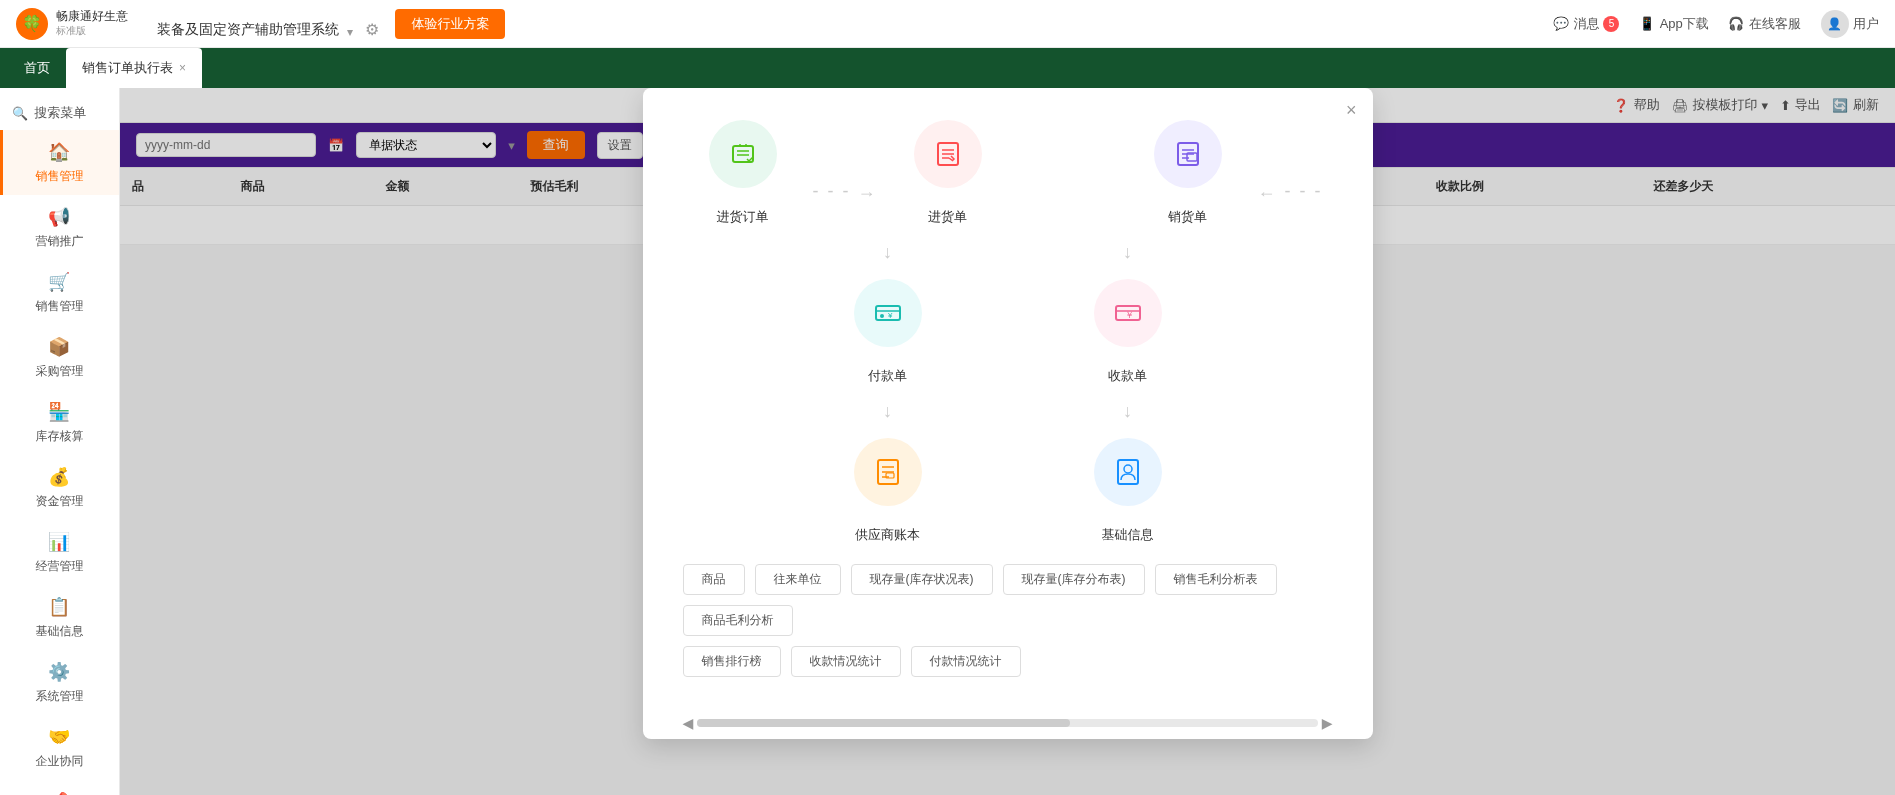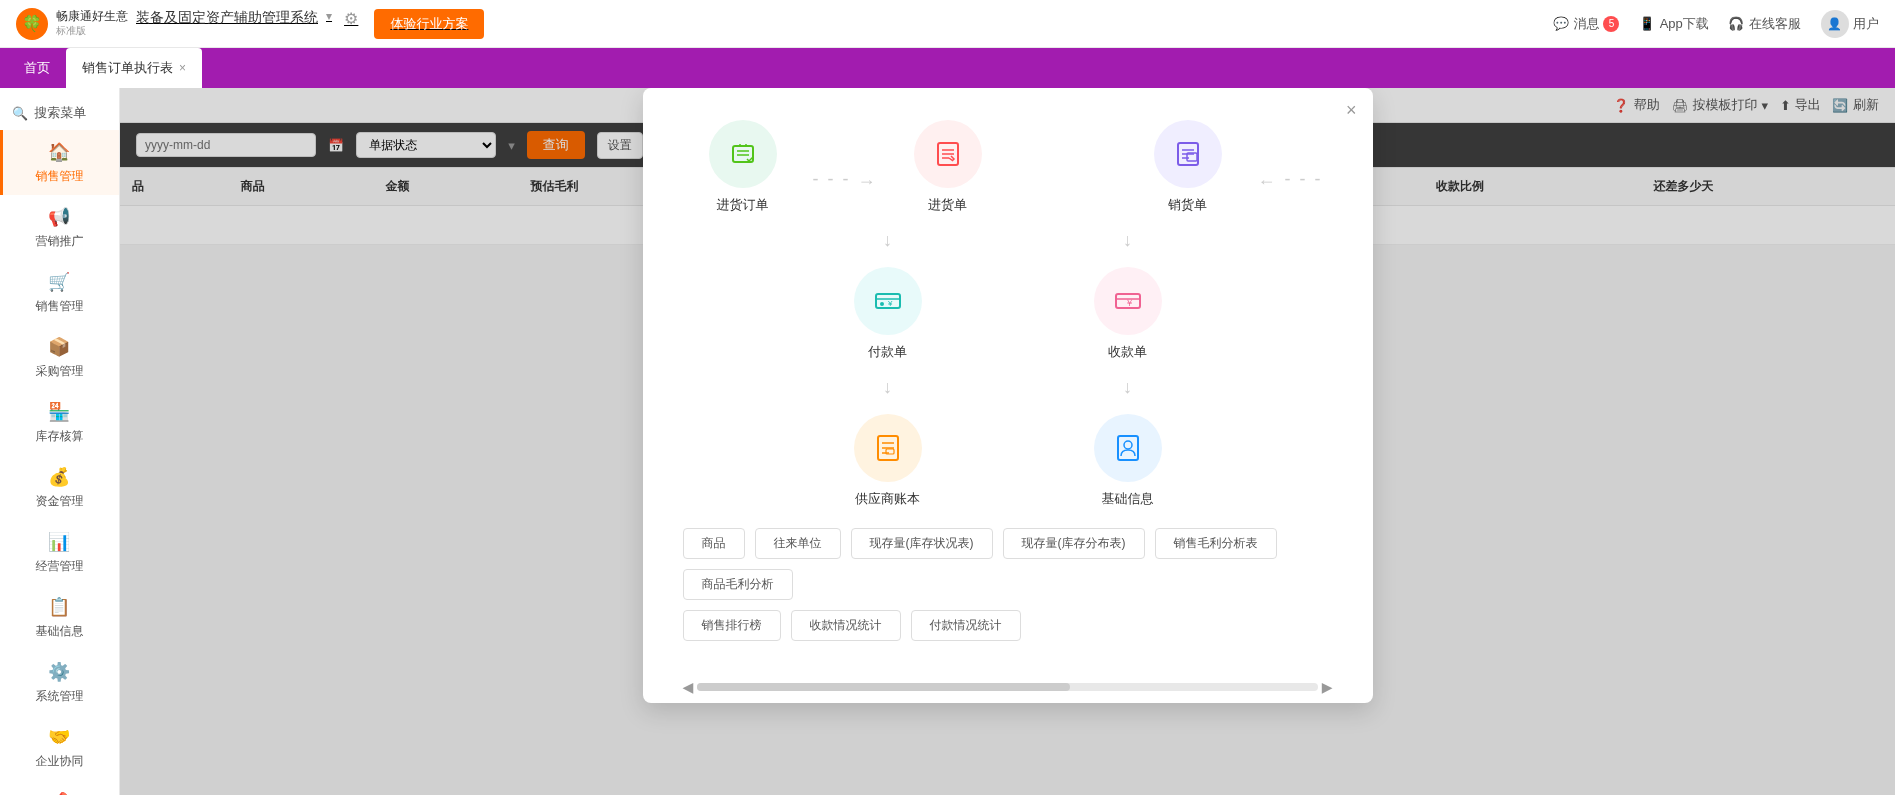--- a/index.html
+++ b/index.html
@@ -27,24 +27,23 @@
       background: #ff6b00;
       border-radius: 50%;
       display: flex; align-items: center; justify-content: center;
       color: white; font-size: 16px;
     }
     .logo-text { font-size: 12px; color: #333; line-height: 1.2; }
     .logo-sub { font-size: 10px; color: #999; }
     .system-title {
       flex: 1;
       display: flex;
-      align-items: flex-start;
+      align-items: flex-end;
       gap: 8px;
-      margin-left: 0;
-      text-decoration: underline;
+      margin-left: 21px;
     }
     .system-name { font-size: 14px; color: #333; font-weight: 500; }
     .system-dropdown { color: #999; font-size: 12px; cursor: pointer; }
     .gear-btn { color: #999; cursor: pointer; font-size: 16px; margin-left: 4px; }
     .trial-btn {
       background: #ff6b00;
       color: white;
       border: none;
       padding: 6px 16px;
       border-radius: 4px;
@@ -82,21 +81,21 @@
       width: 28px; height: 28px;
       background: #ddd;
       border-radius: 50%;
       display: flex; align-items: center; justify-content: center;
       font-size: 12px; color: #666;
     }
 
     
     .tab-bar {
       height: 40px;
-      background: #a21caf;
+      background: #14532d;
       display: flex;
       align-items: center;
       padding: 0 8px;
     }
     .tab-item {
       height: 40px;
       display: flex;
       align-items: center;
       padding: 0 16px;
       color: white;
@@ -207,21 +206,21 @@
       background: white;
       padding: 4px 10px;
       border-radius: 4px;
       cursor: pointer;
       font-size: 12px;
       color: #555;
     }
 
     
     .filter-row {
-      background: #404040;
+      background: #4c1d95;
       padding: 8px 16px;
       display: flex;
       align-items: center;
       gap: 12px;
       border-bottom: 1px solid #e8e8e8;
     }
     .filter-input {
       border: 1px solid #ddd;
       border-radius: 4px;
       padding: 4px 8px;
@@ -303,21 +302,21 @@
     .flow-section {
       padding: 32px 40px 20px;
       display: flex;
       flex-direction: column;
       gap: 16px;
     }
     .flow-node {
       display: flex;
       flex-direction: column;
       align-items: center;
-      gap: 8px;
+      gap: 20px;
       width: 120px;
     }
     .flow-circle {
       width: 68px; height: 68px;
       border-radius: 50%;
       display: flex; align-items: center; justify-content: center;
       font-size: 28px;
     }
     .flow-circle.green { background: #e8f8f0; color: #52c41a; }
     .flow-circle.red { background: #fff0f0; color: #ff4d4f; }

